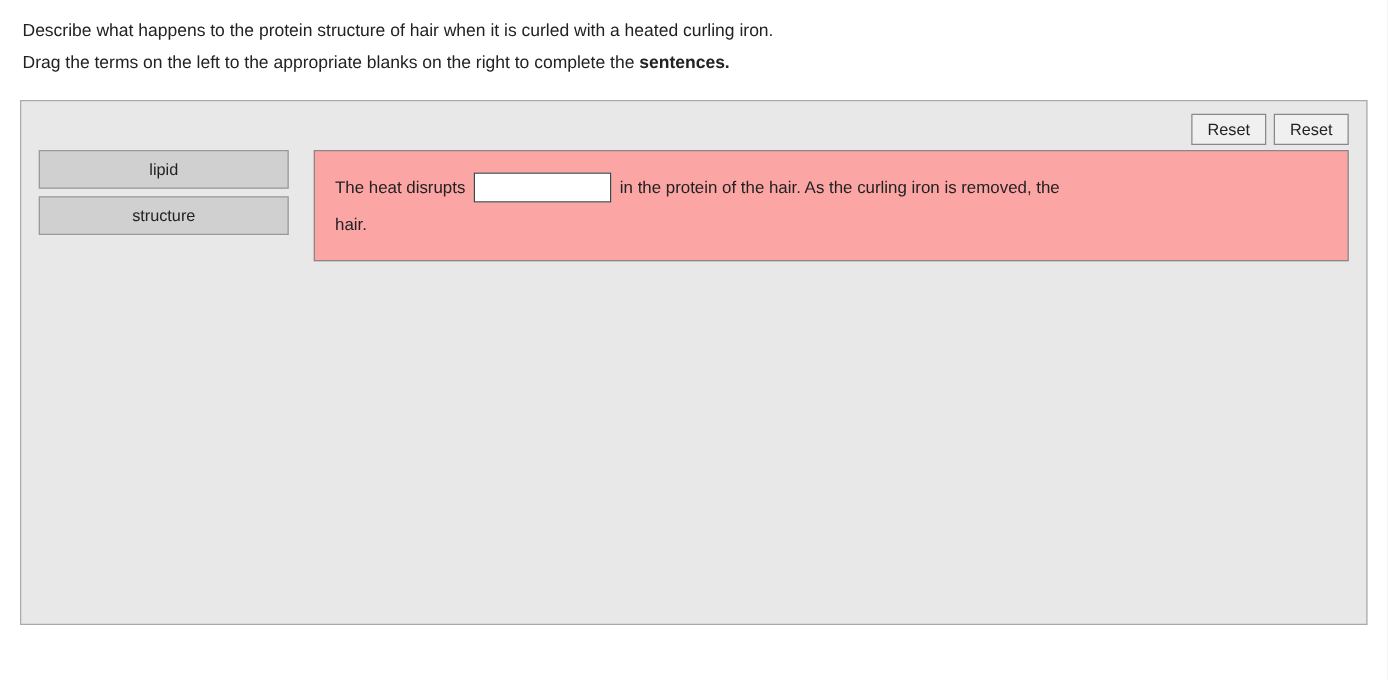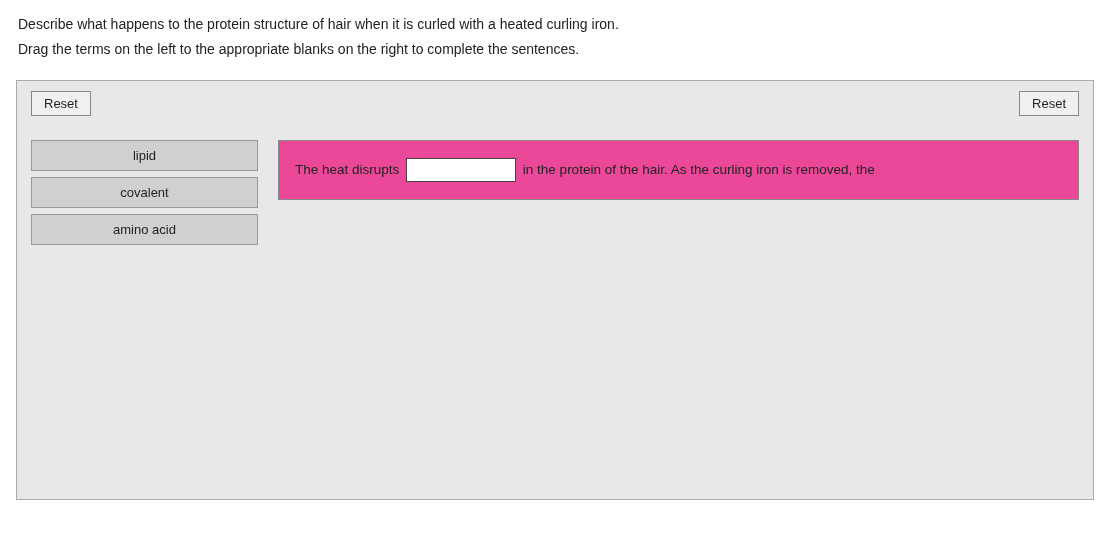--- a/index.html
+++ b/index.html
@@ -20,37 +20,37 @@
     .instructions {
       padding: 14px 0 6px 18px;
       line-height: 1.5;
     }
 
     .instructions p {
       margin-bottom: 4px;
     }
 
     .instructions strong {
-      font-weight: normal;
+      font-weight: bold;
     }
 
     .activity-container {
       margin: 10px 16px;
       border: 1px solid #aaa;
       background: #e8e8e8;
       padding: 10px 14px 20px 14px;
       position: relative;
       min-height: 420px;
     }
 
     .top-buttons {
       display: flex;
-      justify-content: space-between;
+      justify-content: flex-end;
       gap: 6px;
-      margin-bottom: 24px;
+      margin-bottom: 4px;
     }
 
     .btn {
       padding: 4px 12px;
       border: 1px solid #888;
       background: #f0f0f0;
       font-size: 13px;
       cursor: pointer;
       color: #222;
     }
@@ -70,26 +70,26 @@
 
     .term-item {
       background: #d0d0d0;
       border: 1px solid #999;
       padding: 7px 10px;
       text-align: center;
       font-size: 13px;
       cursor: grab;
       user-select: none;
       color: #222;
-      width: 227px;
+      width: 200px;
     }
 
     .sentence-area {
       border: 1px solid #888;
-      background: #ec4899;
+      background: #fca5a5;
       padding: 14px 16px;
       flex: 1;
       line-height: 2.2;
       font-size: 13.5px;
     }
 
     .blank-box {
       display: inline-block;
       border: 1px solid #444;
       background: #fff;
@@ -114,25 +114,27 @@
 <div class="activity-container">
   <div class="top-buttons">
     <button class="btn">Reset</button>
     <button class="btn">Reset</button>
   </div>
 
   <div class="content-area">
     <div class="drag-terms">
 
     <div class="term-item" draggable="true">lipid</div>
-        <div class="term-item" draggable="true">covalent</div>
-        <div class="term-item" draggable="true">amino acid</div>
+        <div class="term-item" draggable="true">structure</div>
       </div>
 
     <div class="sentence-area">
       <div>
         <span>The heat disrupts</span>
         <span class="blank-box blank-box-wide"></span>
         <span>in the protein of the hair. As the curling iron is removed, the</span>
       </div>
+      <div>
+        <span>hair.</span>
+      </div>
     </div>
   </div>
 </div>
 
 </body></html>

